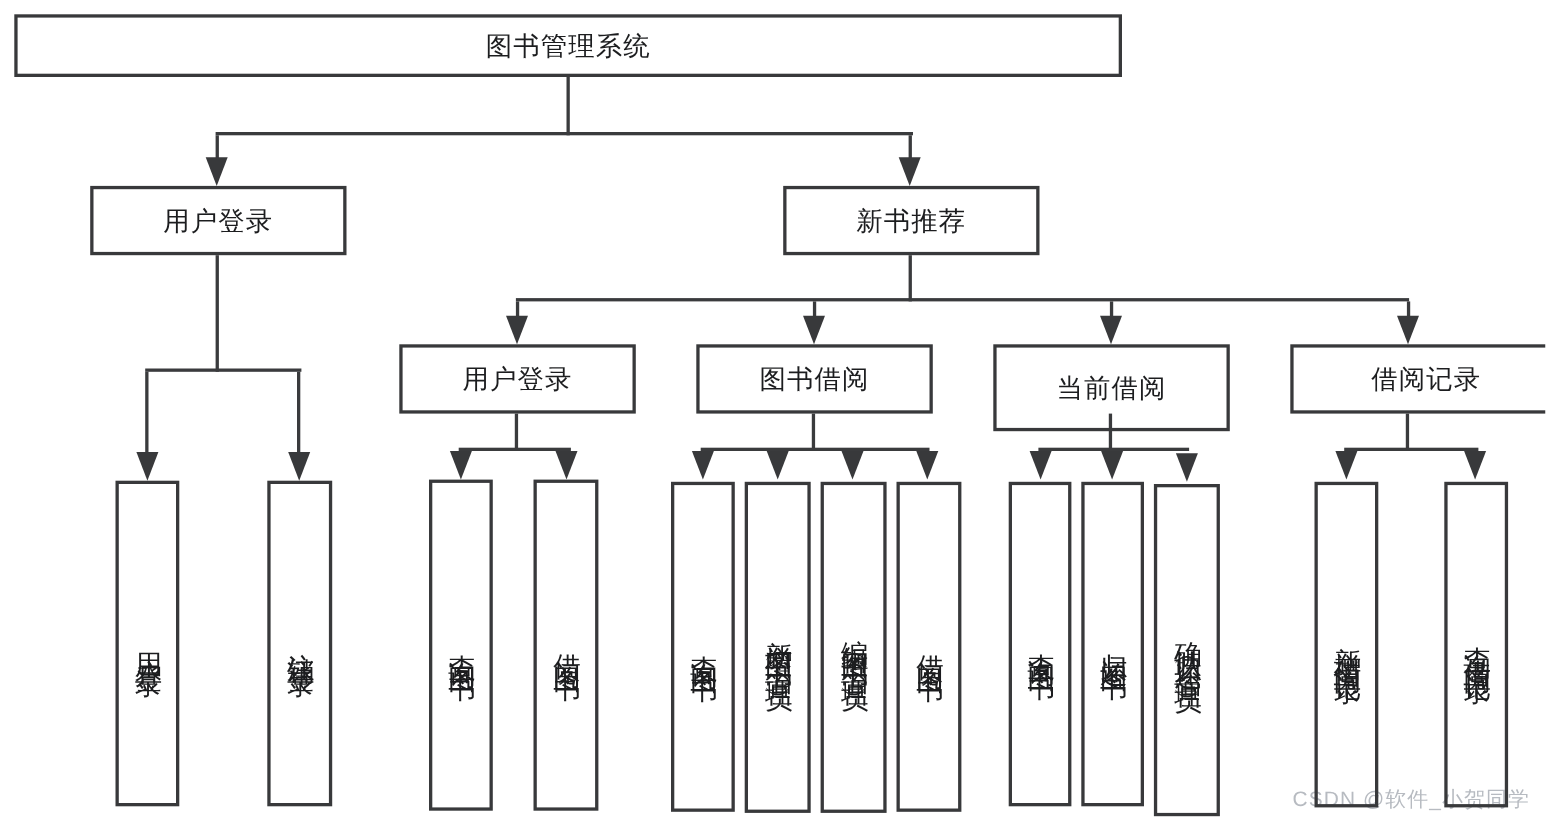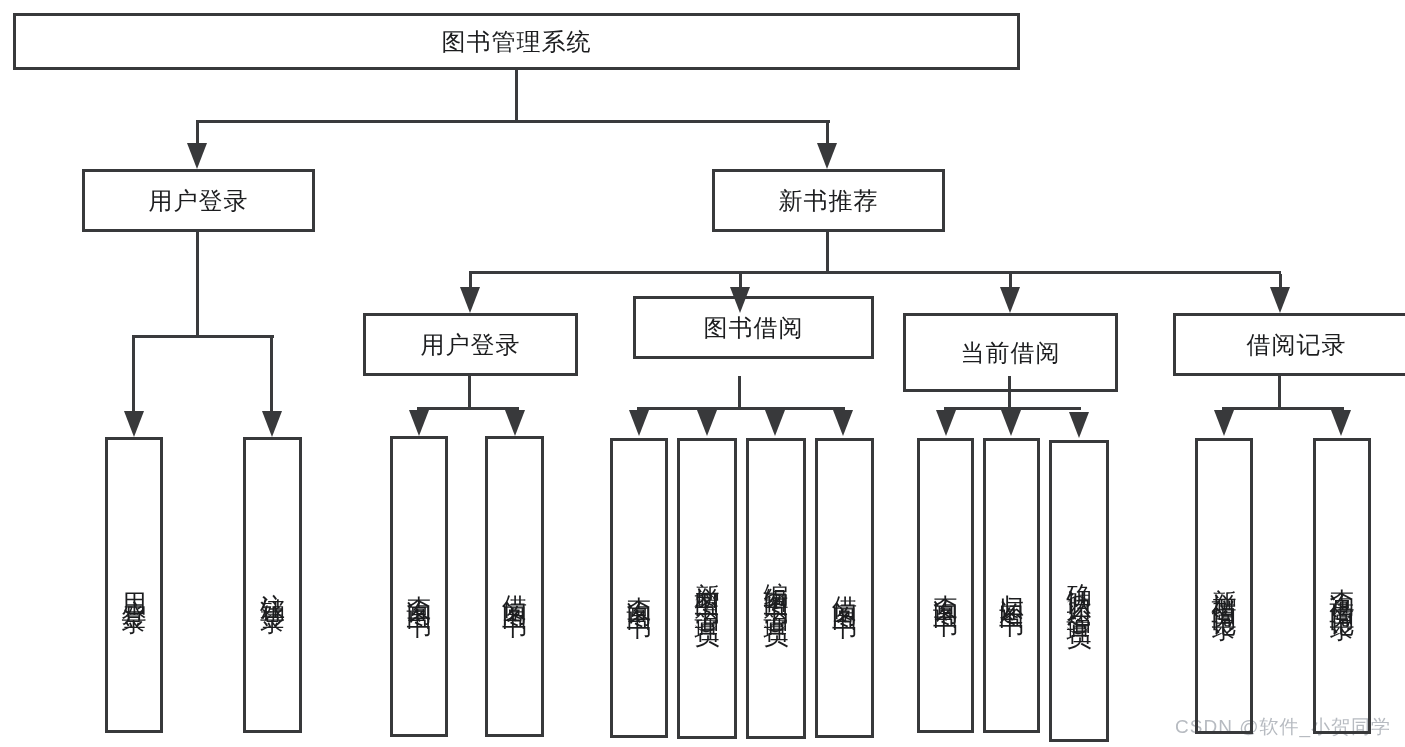--- a/index.html
+++ b/index.html
@@ -129,21 +129,21 @@
   <div class="box h" style="left:82px;top:169px;width:233px;height:63px">
     <span>用户登录</span>
   </div>
   <div class="box h" style="left:712px;top:169px;width:233px;height:63px">
     <span>新书推荐</span>
   </div>
 
   <div class="box h" style="left:363px;top:313px;width:215px;height:63px">
     <span>用户登录</span>
   </div>
-  <div class="box h" style="left:633px;top:296px;width:241px;height:63px">
+  <div class="box h" style="left:633px;top:313px;width:215px;height:63px">
     <span>图书借阅</span>
   </div>
   <div class="box h" style="left:903px;top:313px;width:215px;height:79px">
     <span>当前借阅</span>
   </div>
   <div class="box h" style="left:1173px;top:313px;width:247px;height:63px">
     <span>借阅记录</span>
   </div>
 
   <div class="box v" style="left:105px;top:437px;width:58px;height:296px">

